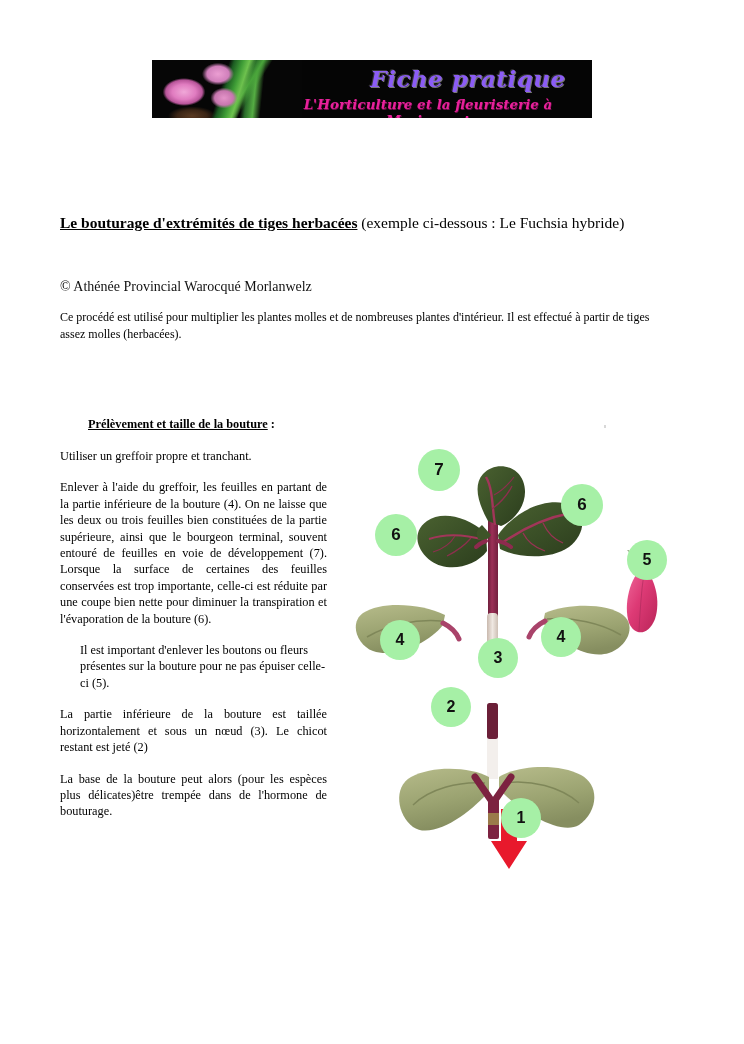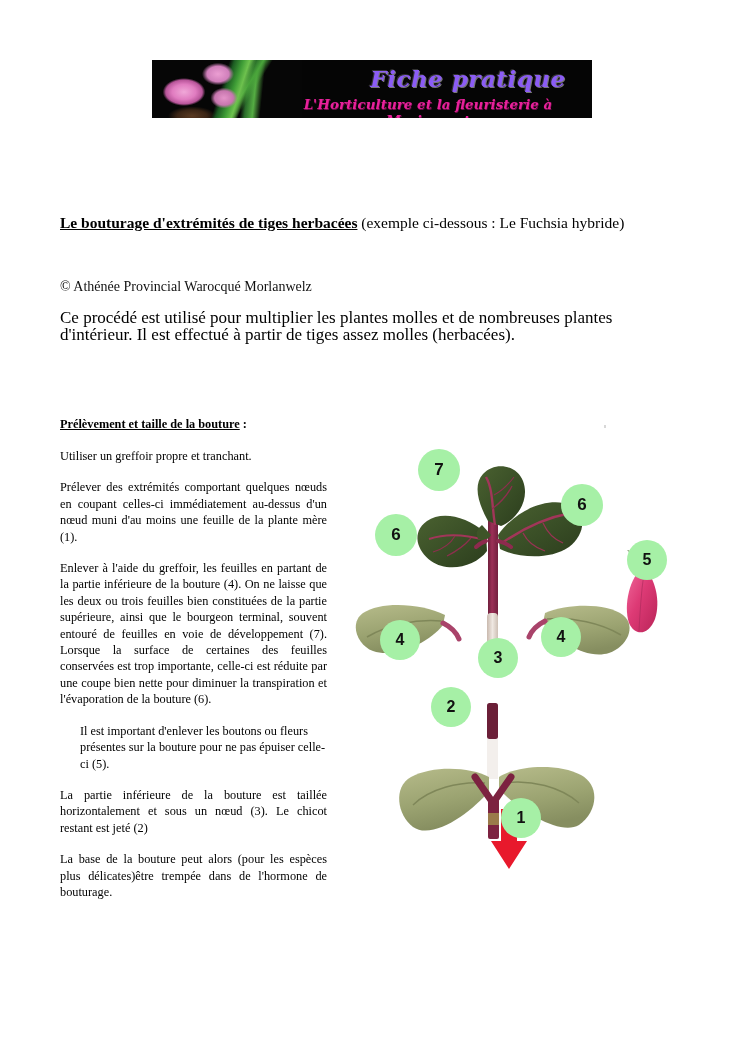--- a/index.html
+++ b/index.html
@@ -95,41 +95,41 @@
     color: #111;
     margin-top: 41px;
   }
 
   
   .intro {
     position: absolute;
     left: 60px;
     top: 309px;
     width: 614px;
-    font-size: 17px;
+    font-size: 12px;
     line-height: 17px;
     text-align: left;
   }
 
   
   .col-left {
     position: absolute;
     left: 60px;
     top: 416px;
     width: 267px;
     font-size: 12.3px;
     line-height: 16.4px;
   }
   .col-left h2 {
     margin: 0 0 16px 0;
     font-size: 12.3px;
     font-weight: bold;
     line-height: 16px;
   }
-  .col-left h2 .u { text-decoration: underline; }
+  .col-left h2 .u { text-decoration: underline; margin-left: 28px; }
   .col-left p {
     margin: 0 0 15px 0;
     text-align: justify;
     text-justify: inter-word;
   }
   .col-left p.nojust { text-align: left; margin-left: 20px; }
   .col-left p:last-child { margin-bottom: 0; }
 
   
   .figure {
@@ -174,21 +174,20 @@
   <span class="strong">Le bouturage d'extrémités de tiges herbacées</span><span class="plain"> (exemple ci-dessous : Le Fuchsia hybride)</span>
 </div>
 
 <div class="copyright">© Athénée Provincial Warocqué Morlanwelz</div>
 
 <div class="intro">Ce procédé est utilisé pour multiplier les plantes molles et de nombreuses plantes d'intérieur. Il est effectué à partir de tiges assez molles (herbacées).</div>
 
 <div class="col-left">
   <h2><span class="u">Prélèvement et taille de la bouture</span><span> :</span></h2>
   <p>Utiliser un greffoir propre et tranchant.</p>
-  <p>Prélever des extrémités comportant quelques nœuds en coupant celles-ci immédiatement au-dessus d'un nœud muni d'au moins une feuille de la plante mère (1).</p>
   <p>Enlever à l'aide du greffoir, les feuilles en partant de la partie inférieure de la bouture (4). On ne laisse que les deux ou trois feuilles bien constituées de la partie supérieure, ainsi que le bourgeon terminal, souvent entouré de feuilles en voie de développement (7). Lorsque la surface de certaines des feuilles conservées est trop importante, celle-ci est réduite par une coupe bien nette pour diminuer la transpiration et l'évaporation de la bouture (6).</p>
   <p class="nojust">Il est important d'enlever les boutons ou fleurs présentes sur la bouture pour ne pas épuiser celle-ci (5).</p>
   <p>La partie inférieure de la bouture est taillée horizontalement et sous un nœud (3). Le chicot restant est jeté (2)</p>
   <p>La base de la bouture peut alors (pour les espèces plus délicates)être trempée dans de l'hormone de bouturage.</p>
 </div>
 
 <div class="speck"></div>
 
 <div class="figure">
   <svg width="340" height="420" viewBox="0 0 340 420">

